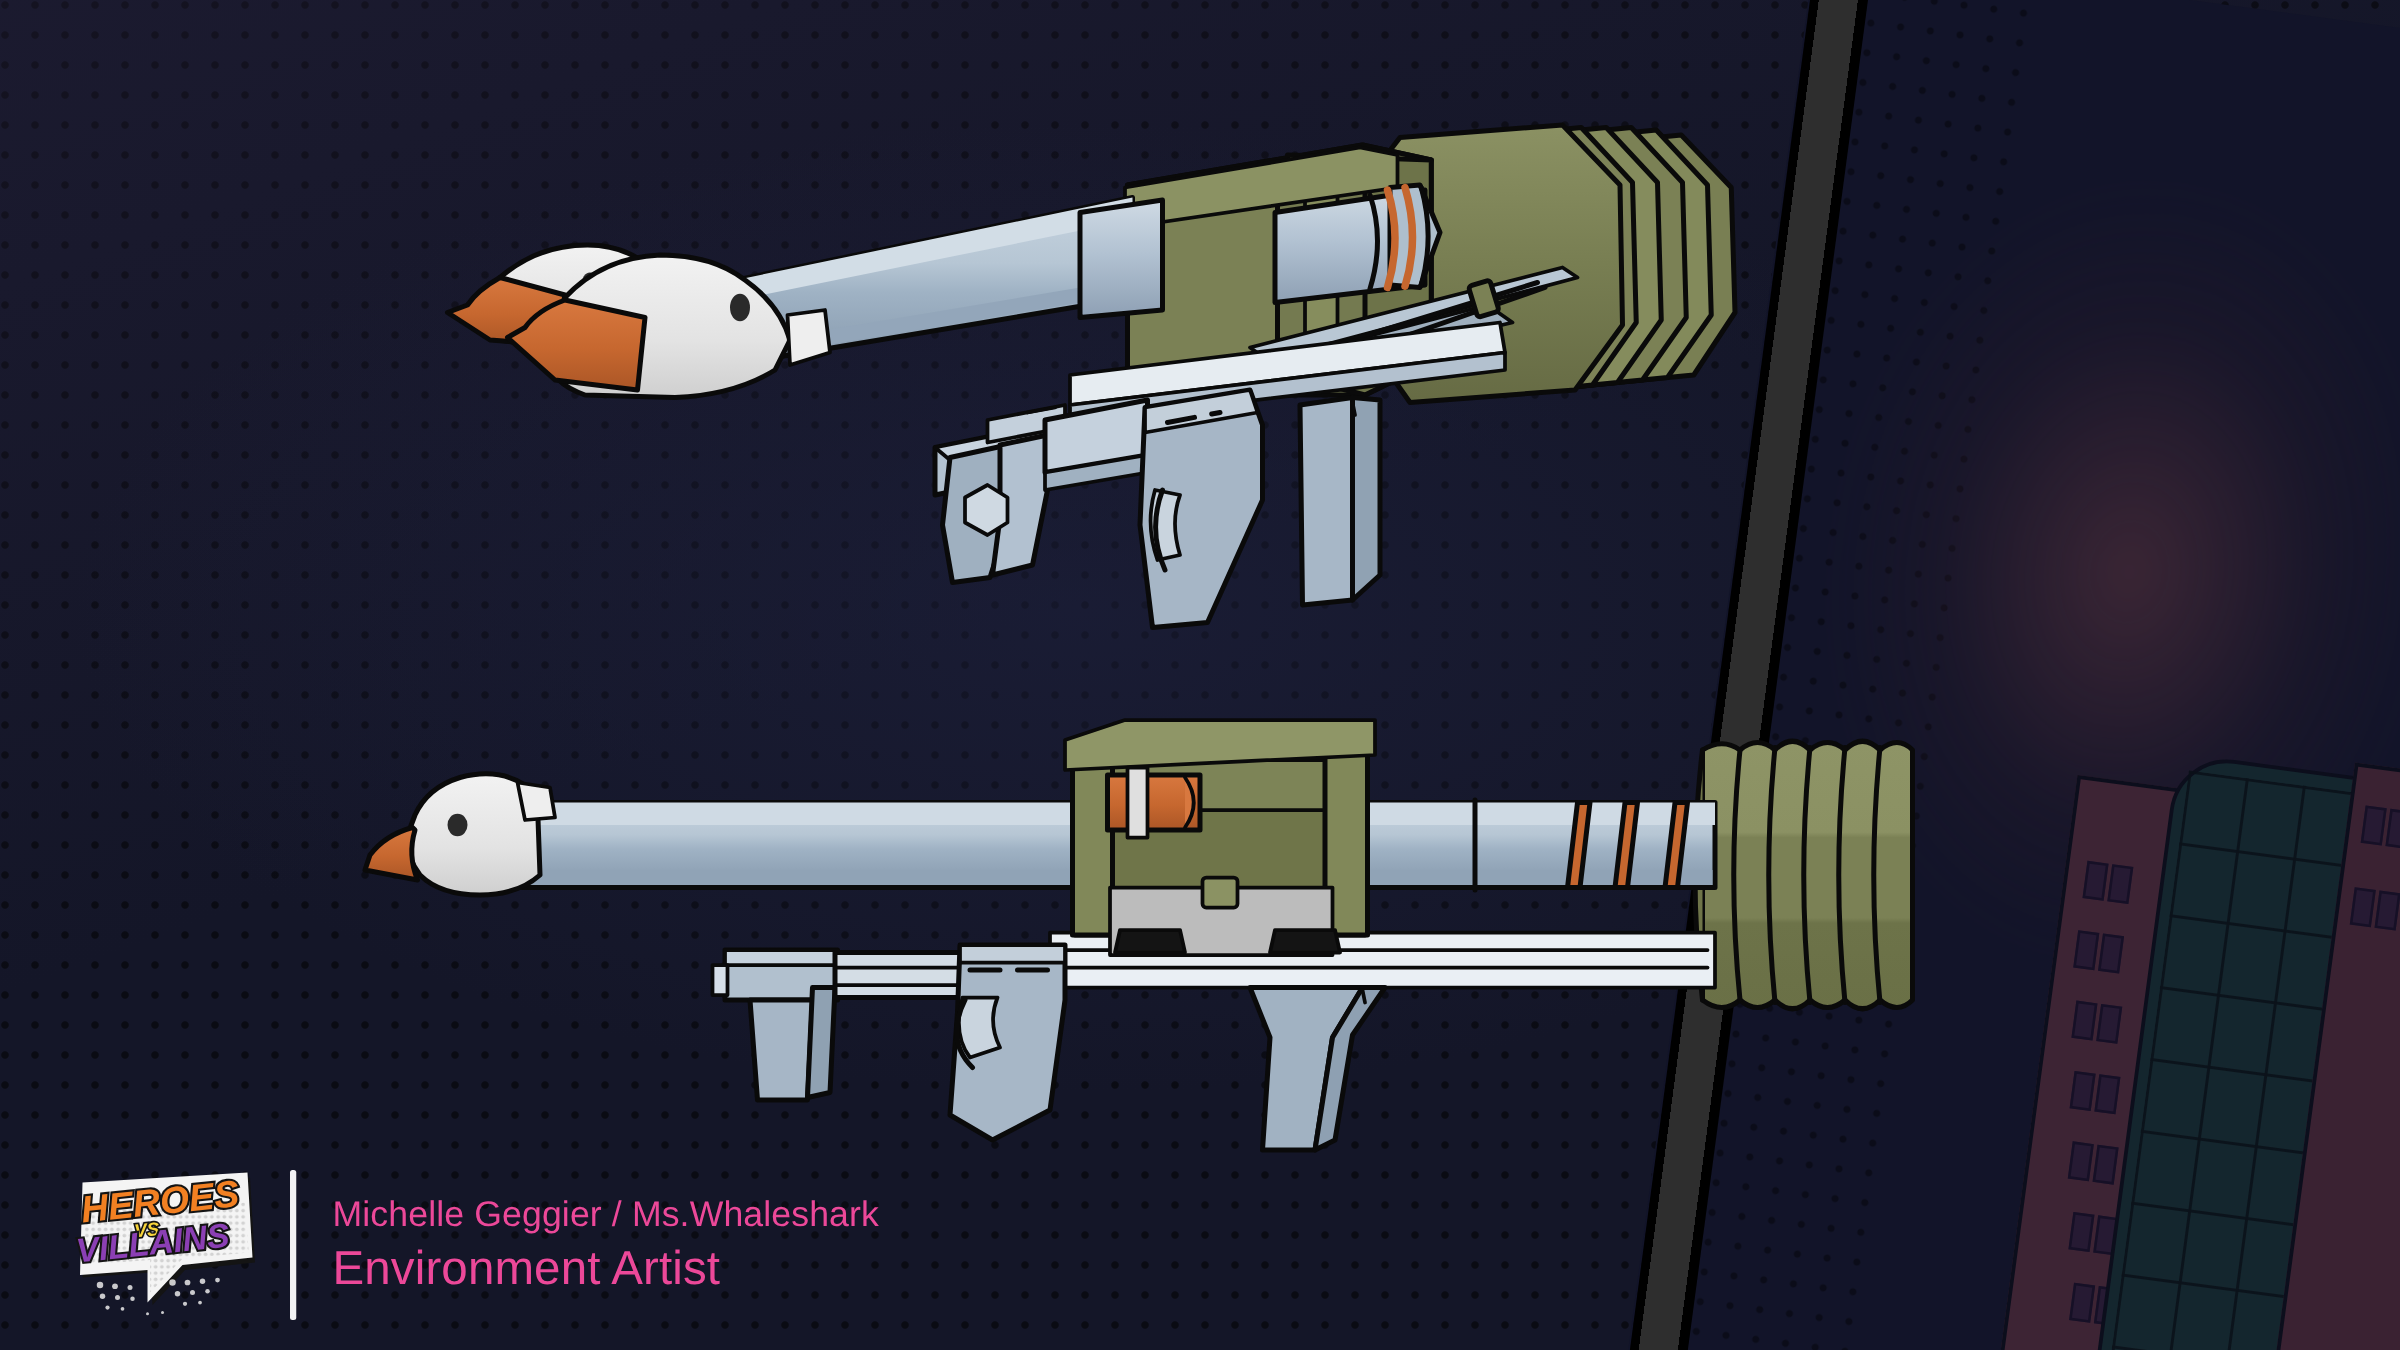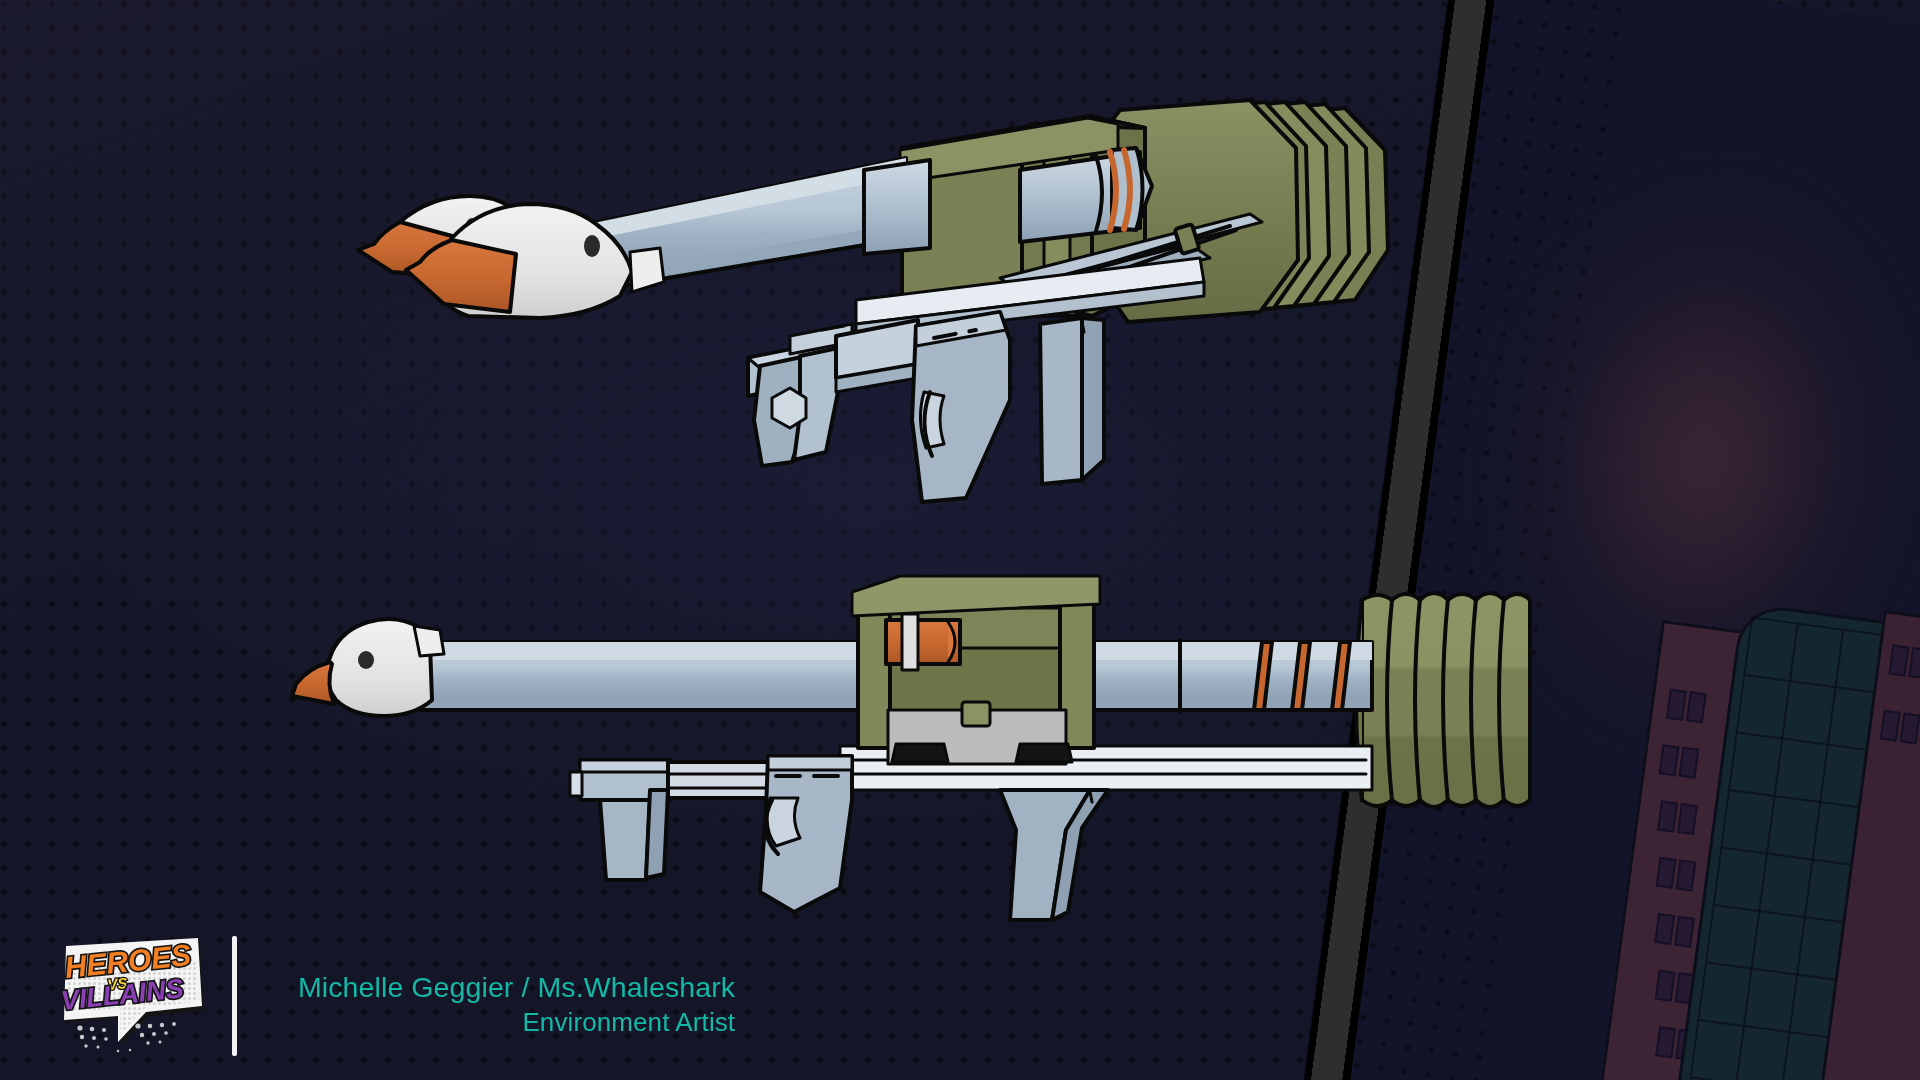--- a/index.html
+++ b/index.html
@@ -68,24 +68,24 @@
   .art{position:absolute;inset:0;}
   
   .footer{position:absolute;left:0;bottom:0;width:900px;height:180px;}
   .logo{
     position:absolute;left:52px;bottom:26px;width:160px;height:118px;
   }
   .credit-rule{
     position:absolute;left:232px;bottom:24px;width:5px;height:120px;background:#f2f2f4;border-radius:2px;
   }
   .credit{
-    position:absolute;left:266px;bottom:40px;color:#14b8a6;line-height:1.30;margin-left:32px;
+    position:absolute;left:266px;bottom:40px;color:#ec4899;line-height:1.30;
   }
   .credit .l1{font-size:28.5px;letter-spacing:.1px;}
-  .credit .l2{font-size:26px;letter-spacing:.1px;text-align:right;}
+  .credit .l2{font-size:38px;letter-spacing:.1px;}
 </style>
 </head>
 <body>
 
 <div id="stage">
 
   <div class="bg-base"></div>
   <div class="bg-dots"></div>
   <div class="bg-vign"></div>
 

